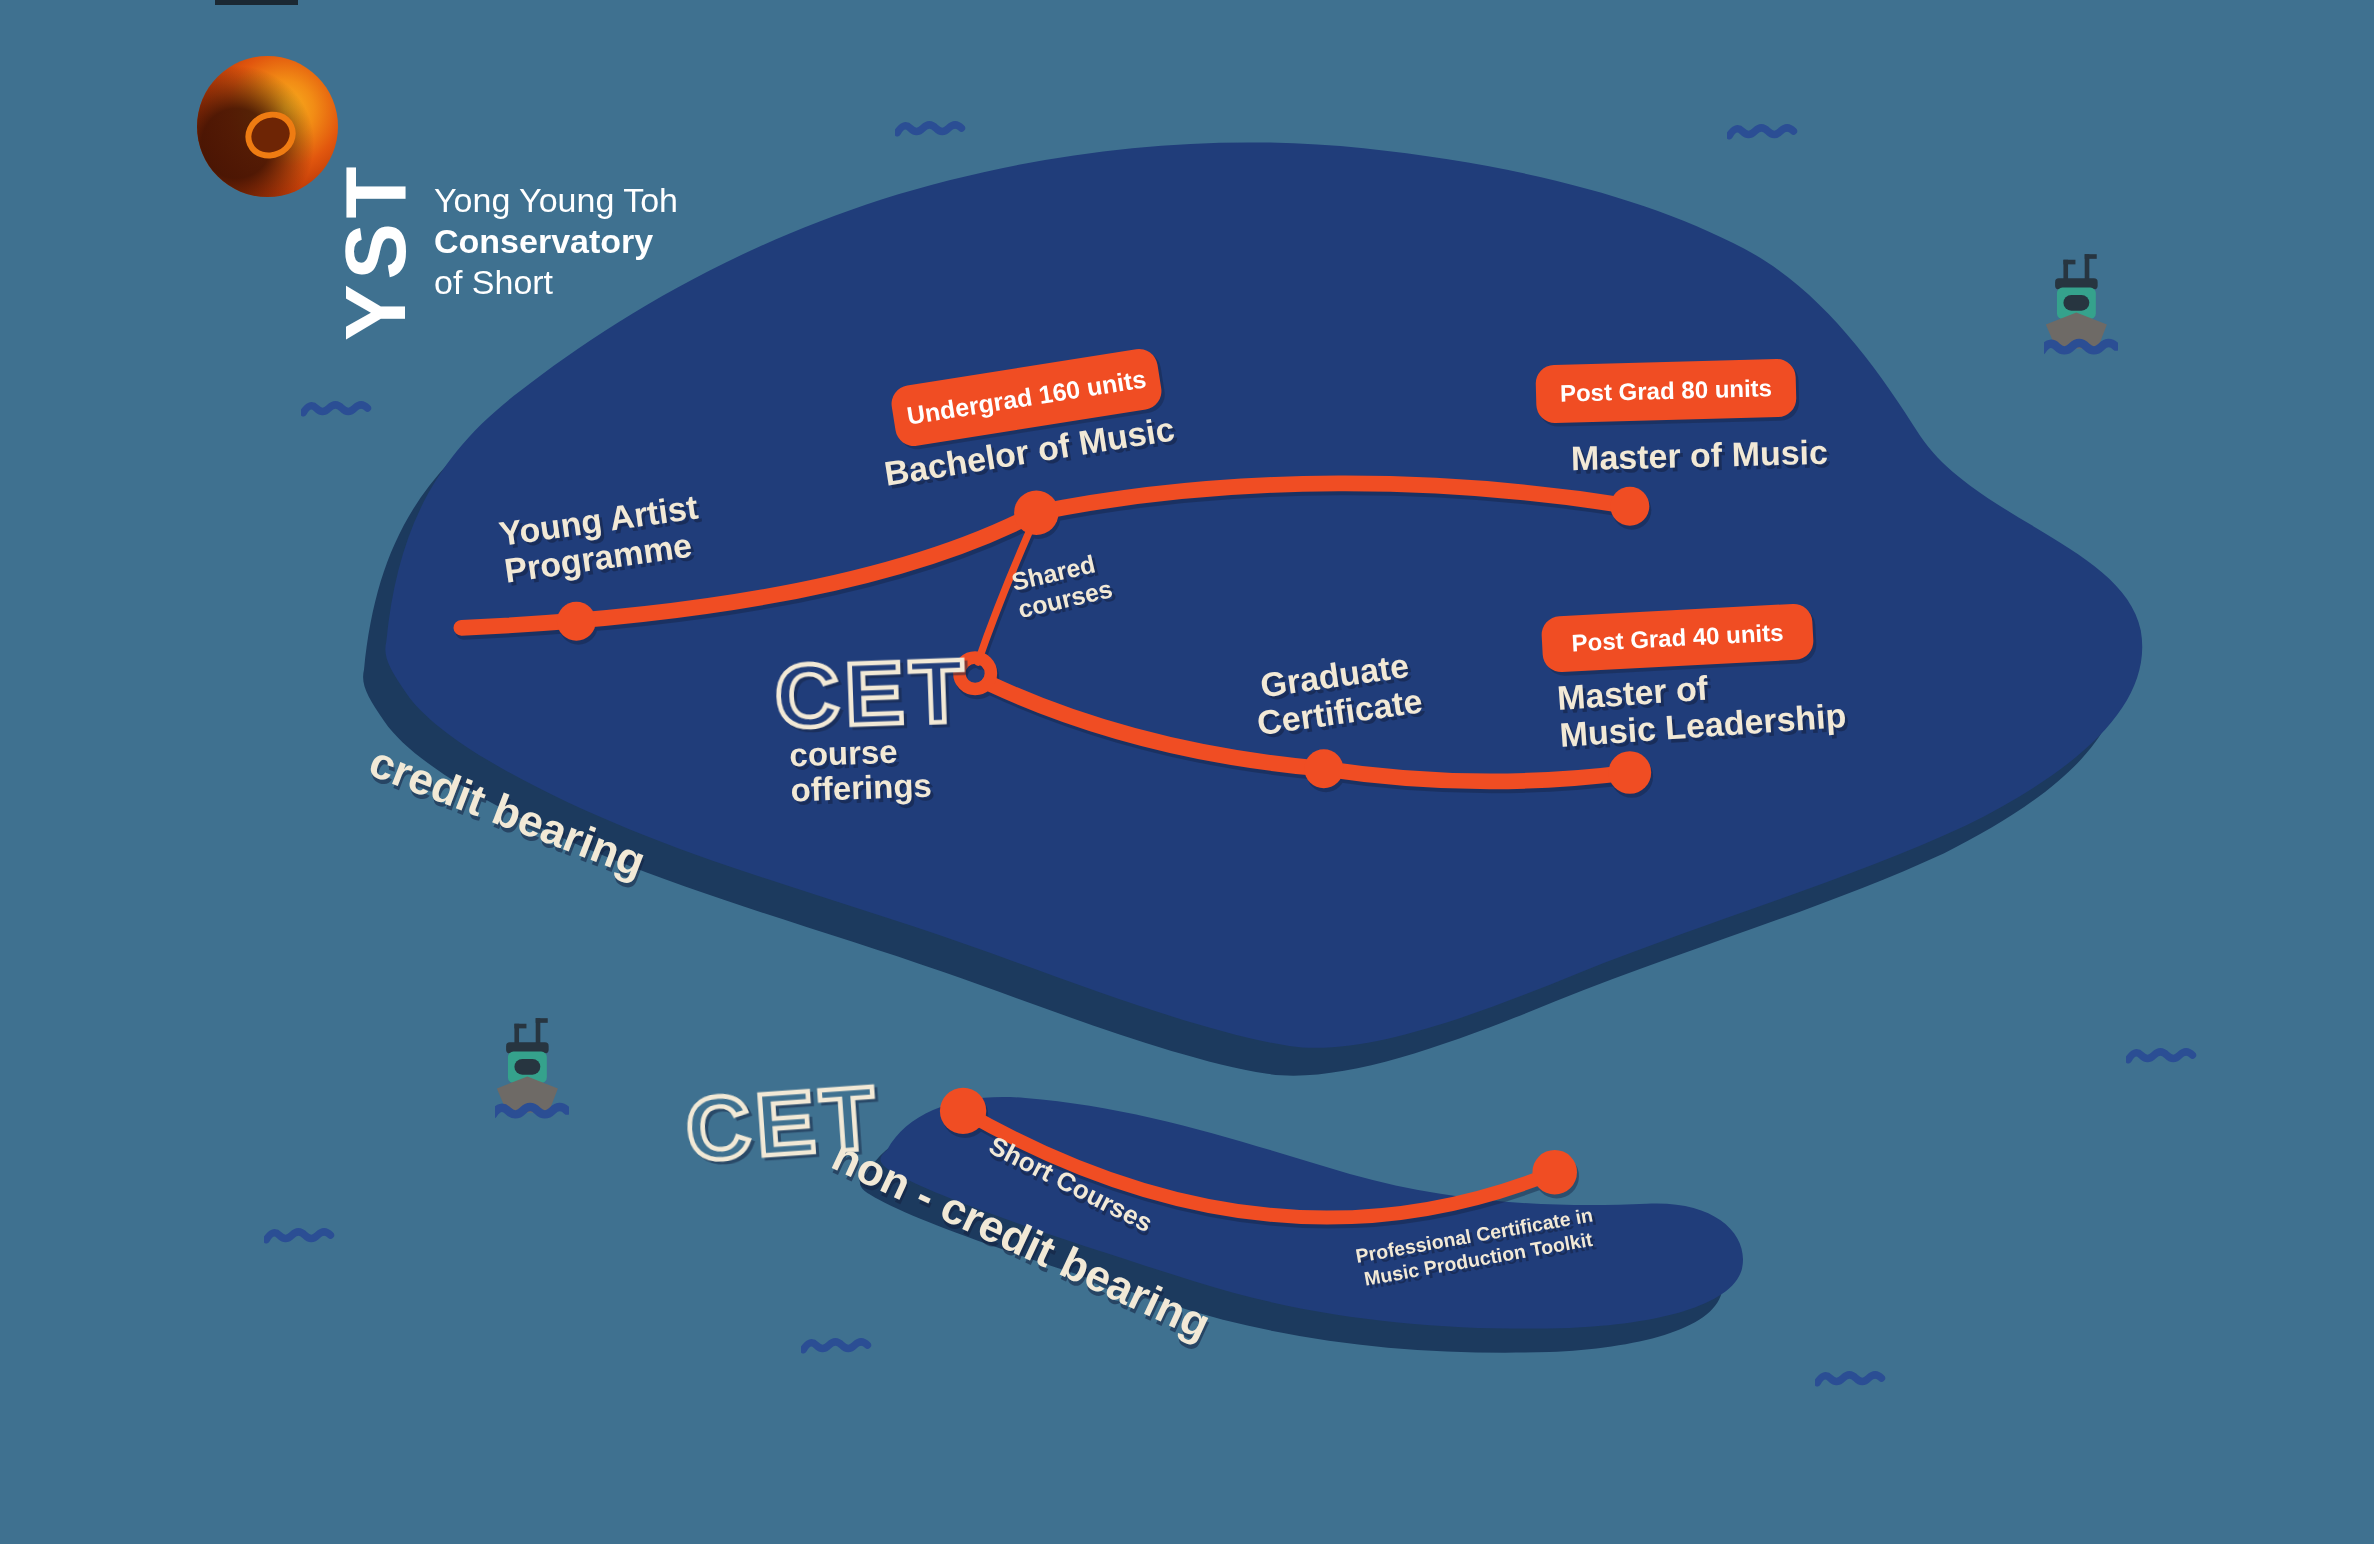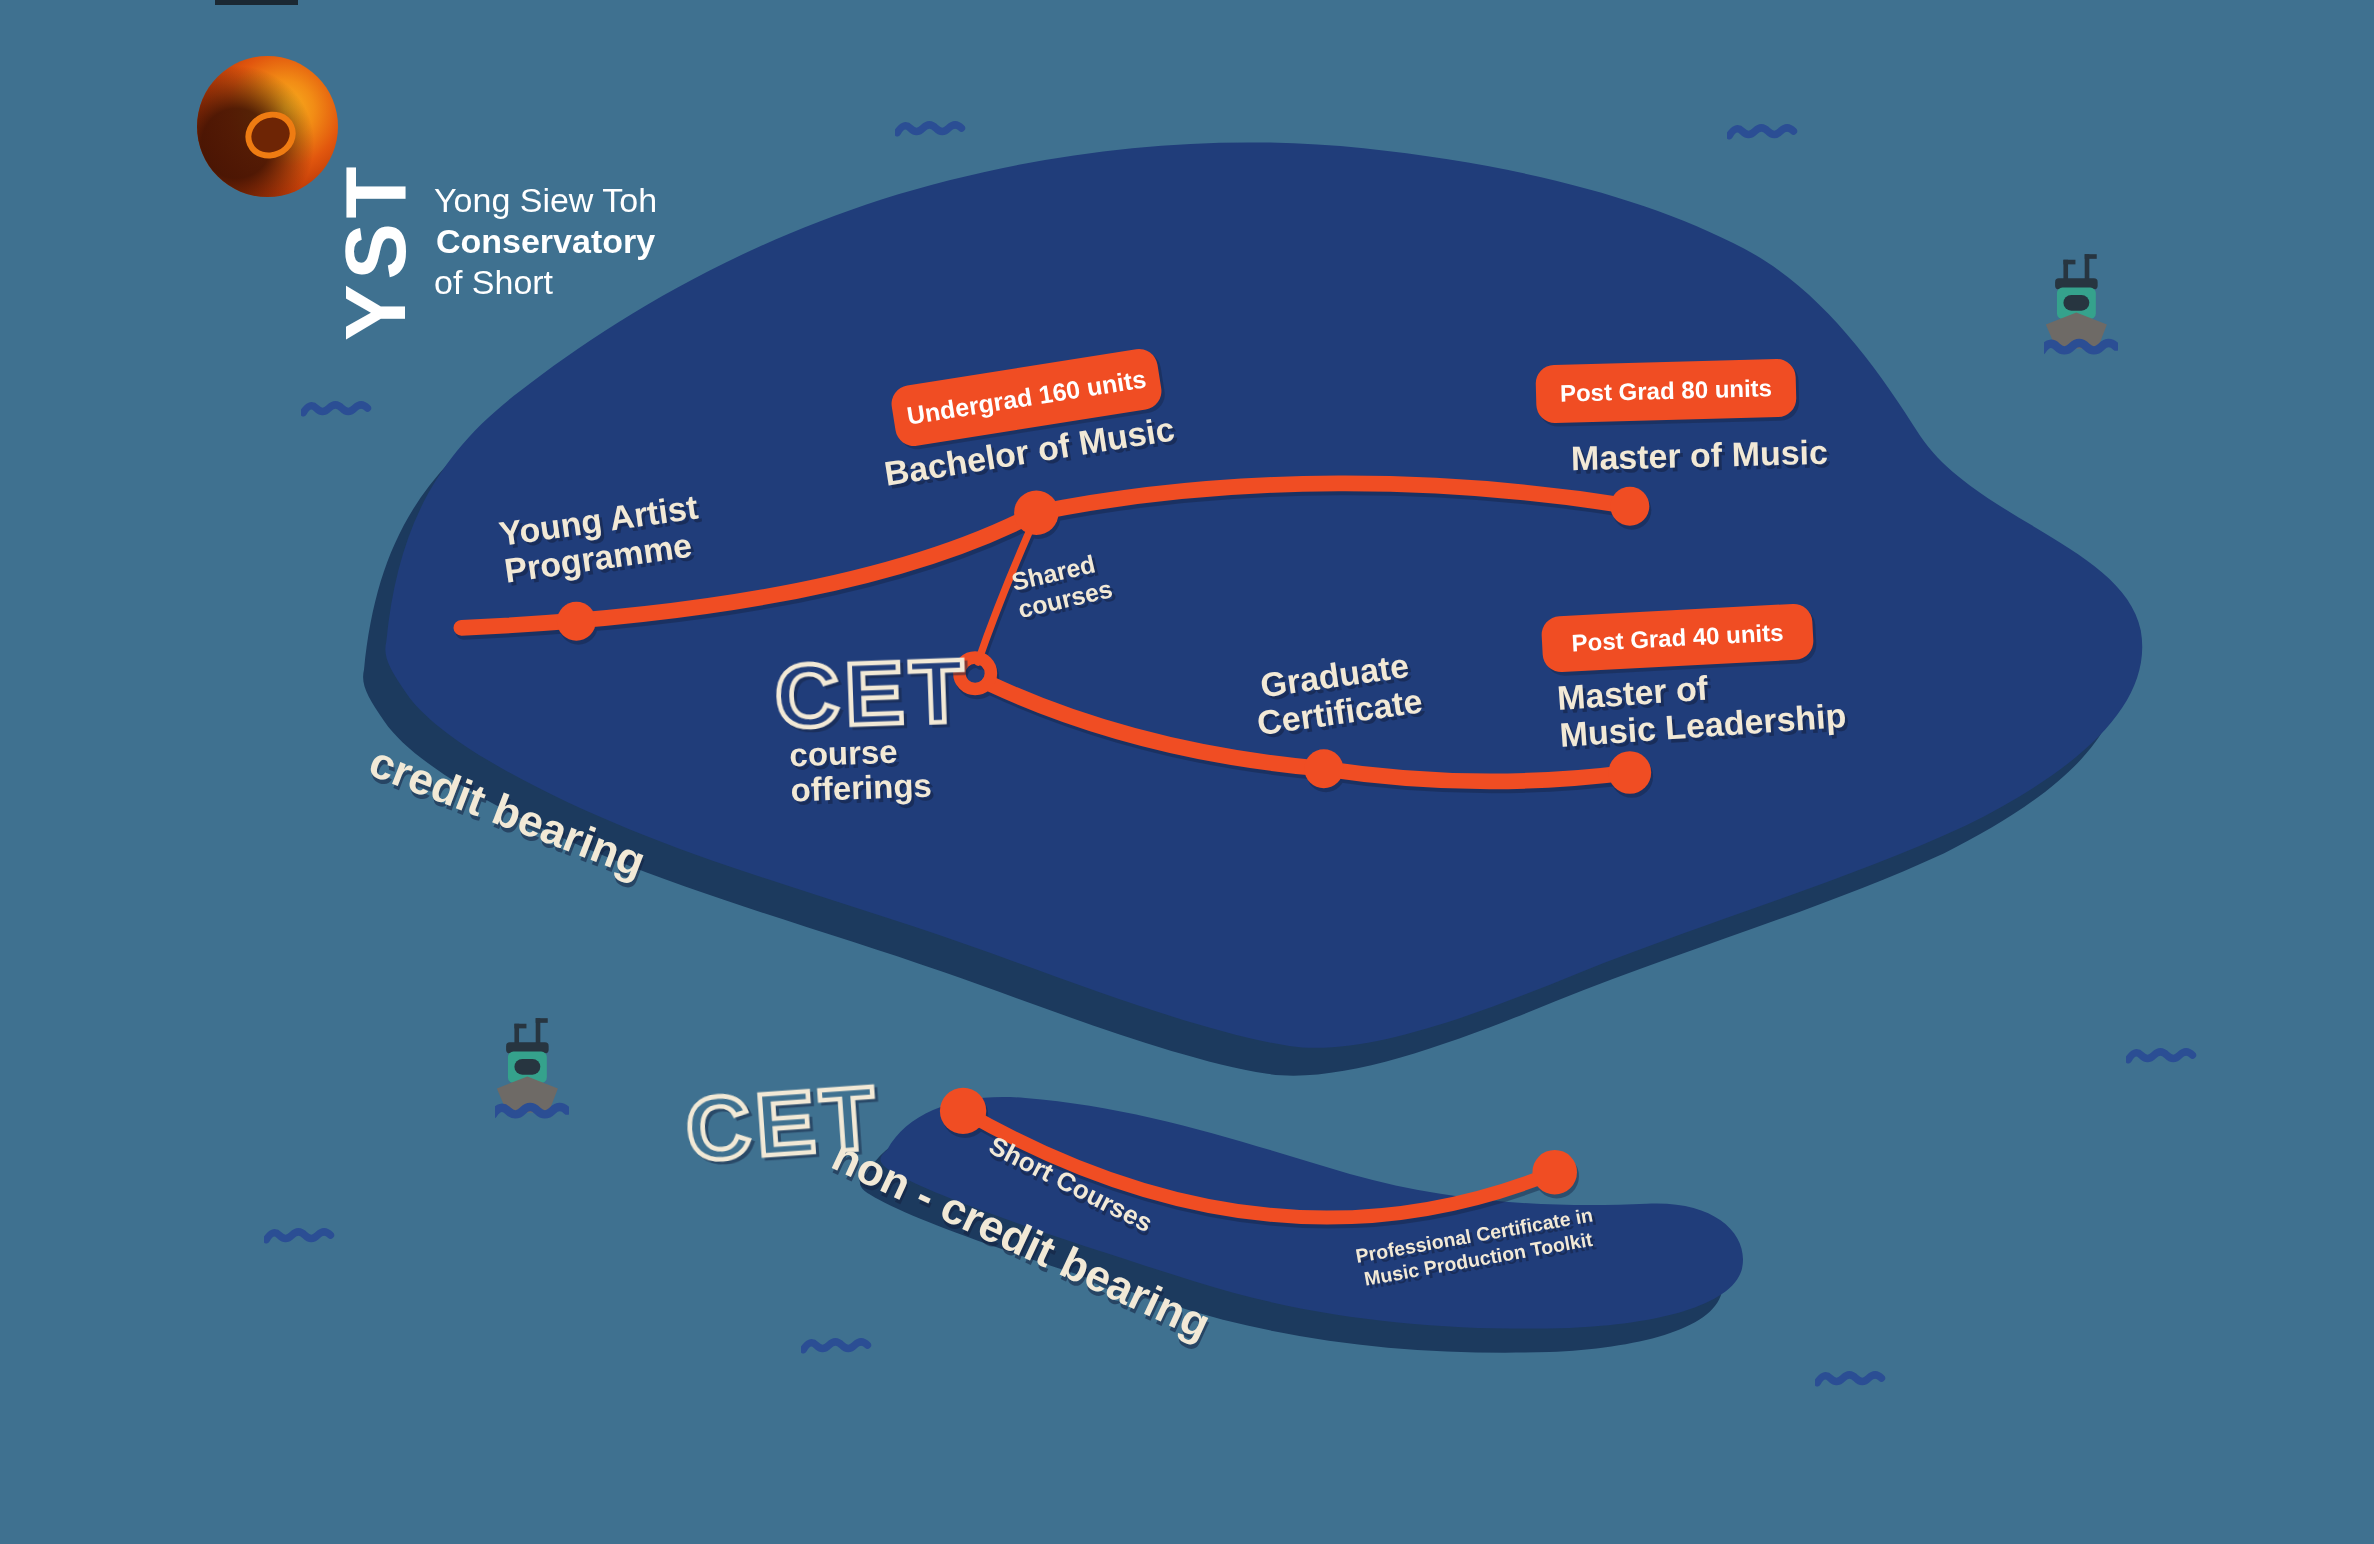--- a/index.html
+++ b/index.html
@@ -11,21 +11,21 @@
   
   .logo-ball{left:197px;top:56px;width:141px;height:141px;border-radius:50%;
     background:radial-gradient(circle at 62% 38%, #f9b61f 0%, #f28c15 24%, #e2570e 46%, #c03c08 66%, #933007 84%, #d4550e 100%);}
   .logo-ball::before{content:"";position:absolute;inset:0;border-radius:50%;
     background:radial-gradient(circle at 28% 62%, rgba(58,16,3,.85) 0 26%, rgba(58,16,3,0) 58%);}
   .logo-ball::after{content:"";position:absolute;left:34%;top:40%;width:28%;height:24%;border-radius:50%;
     background:#6e2505;border:6.5px solid #ef7c12;transform:rotate(-24deg);}
   .logo-yst{left:327px;top:341px;transform:rotate(-90deg);transform-origin:left top;
     color:#fff;font-size:85px;font-weight:700;letter-spacing:4.6px;white-space:nowrap;}
   .logo-text{left:434px;top:180px;color:#fff;font-size:34px;line-height:1.2;white-space:nowrap;}
-  .logo-text .bold{font-weight:700;text-align:center;}
+  .logo-text .bold{font-weight:700;}
   .logo-text .it{}
   .top-strip{left:215px;top:0;width:83px;height:4.6px;background:#1b2833;}
 
   
   .lbl{color:#f2e9d6;font-weight:700;white-space:pre-line;
     text-shadow:2.8px 3.7px 0 rgba(20,33,64,.55);}
   .badge{display:flex;align-items:center;justify-content:center;background:#f04d23;color:#fff;
     font-weight:700;border-radius:18.6px;box-shadow:2.8px 3.7px 0 rgba(20,33,64,.38);white-space:nowrap;}
   .outline-t{font-weight:700;letter-spacing:5.6px;-webkit-text-stroke:4.6px #f2e9d6;
     filter:drop-shadow(3.7px 3.7px 0 rgba(20,33,64,.5));white-space:nowrap;}
@@ -127,21 +127,21 @@
     <rect x="14" y="36" width="42" height="34" rx="6" fill="#35a28c"></rect>
     <rect x="21" y="44" width="28" height="17" rx="8.5" fill="#273540"></rect>
     <path d="M2,76 L35,63 L68,76 L58,102 L13,102 Z" fill="#6e6a66"></path>
     <path d="M-2,104 Q6,92 14,100 T30,100 T46,100 T62,100 T78,100" fill="none" stroke="#2b4e94" stroke-width="9" stroke-linecap="round"></path>
   </svg>
 
   <div class="abs top-strip"></div>
   <div class="abs logo-ball"></div>
   <div class="abs logo-yst">YST</div>
   <div class="abs logo-text">
-    <div>Yong Siew Toh</div>
+    <div>Yong Young Toh</div>
     <div class="bold">Conservatory</div>
     <div><span class="it">of</span><span> Short</span></div>
   </div>
 
   <div class="abs badge b-undergrad">Undergrad 160 units</div>
   <div class="abs badge b-pg80">Post Grad  80 units</div>
   <div class="abs badge b-pg40">Post Grad  40 units</div>
 
   <div class="abs lbl l-young"><span>Young Artist</span><br><span>Programme</span></div>
   <div class="abs lbl l-bachelor">Bachelor of Music</div>

